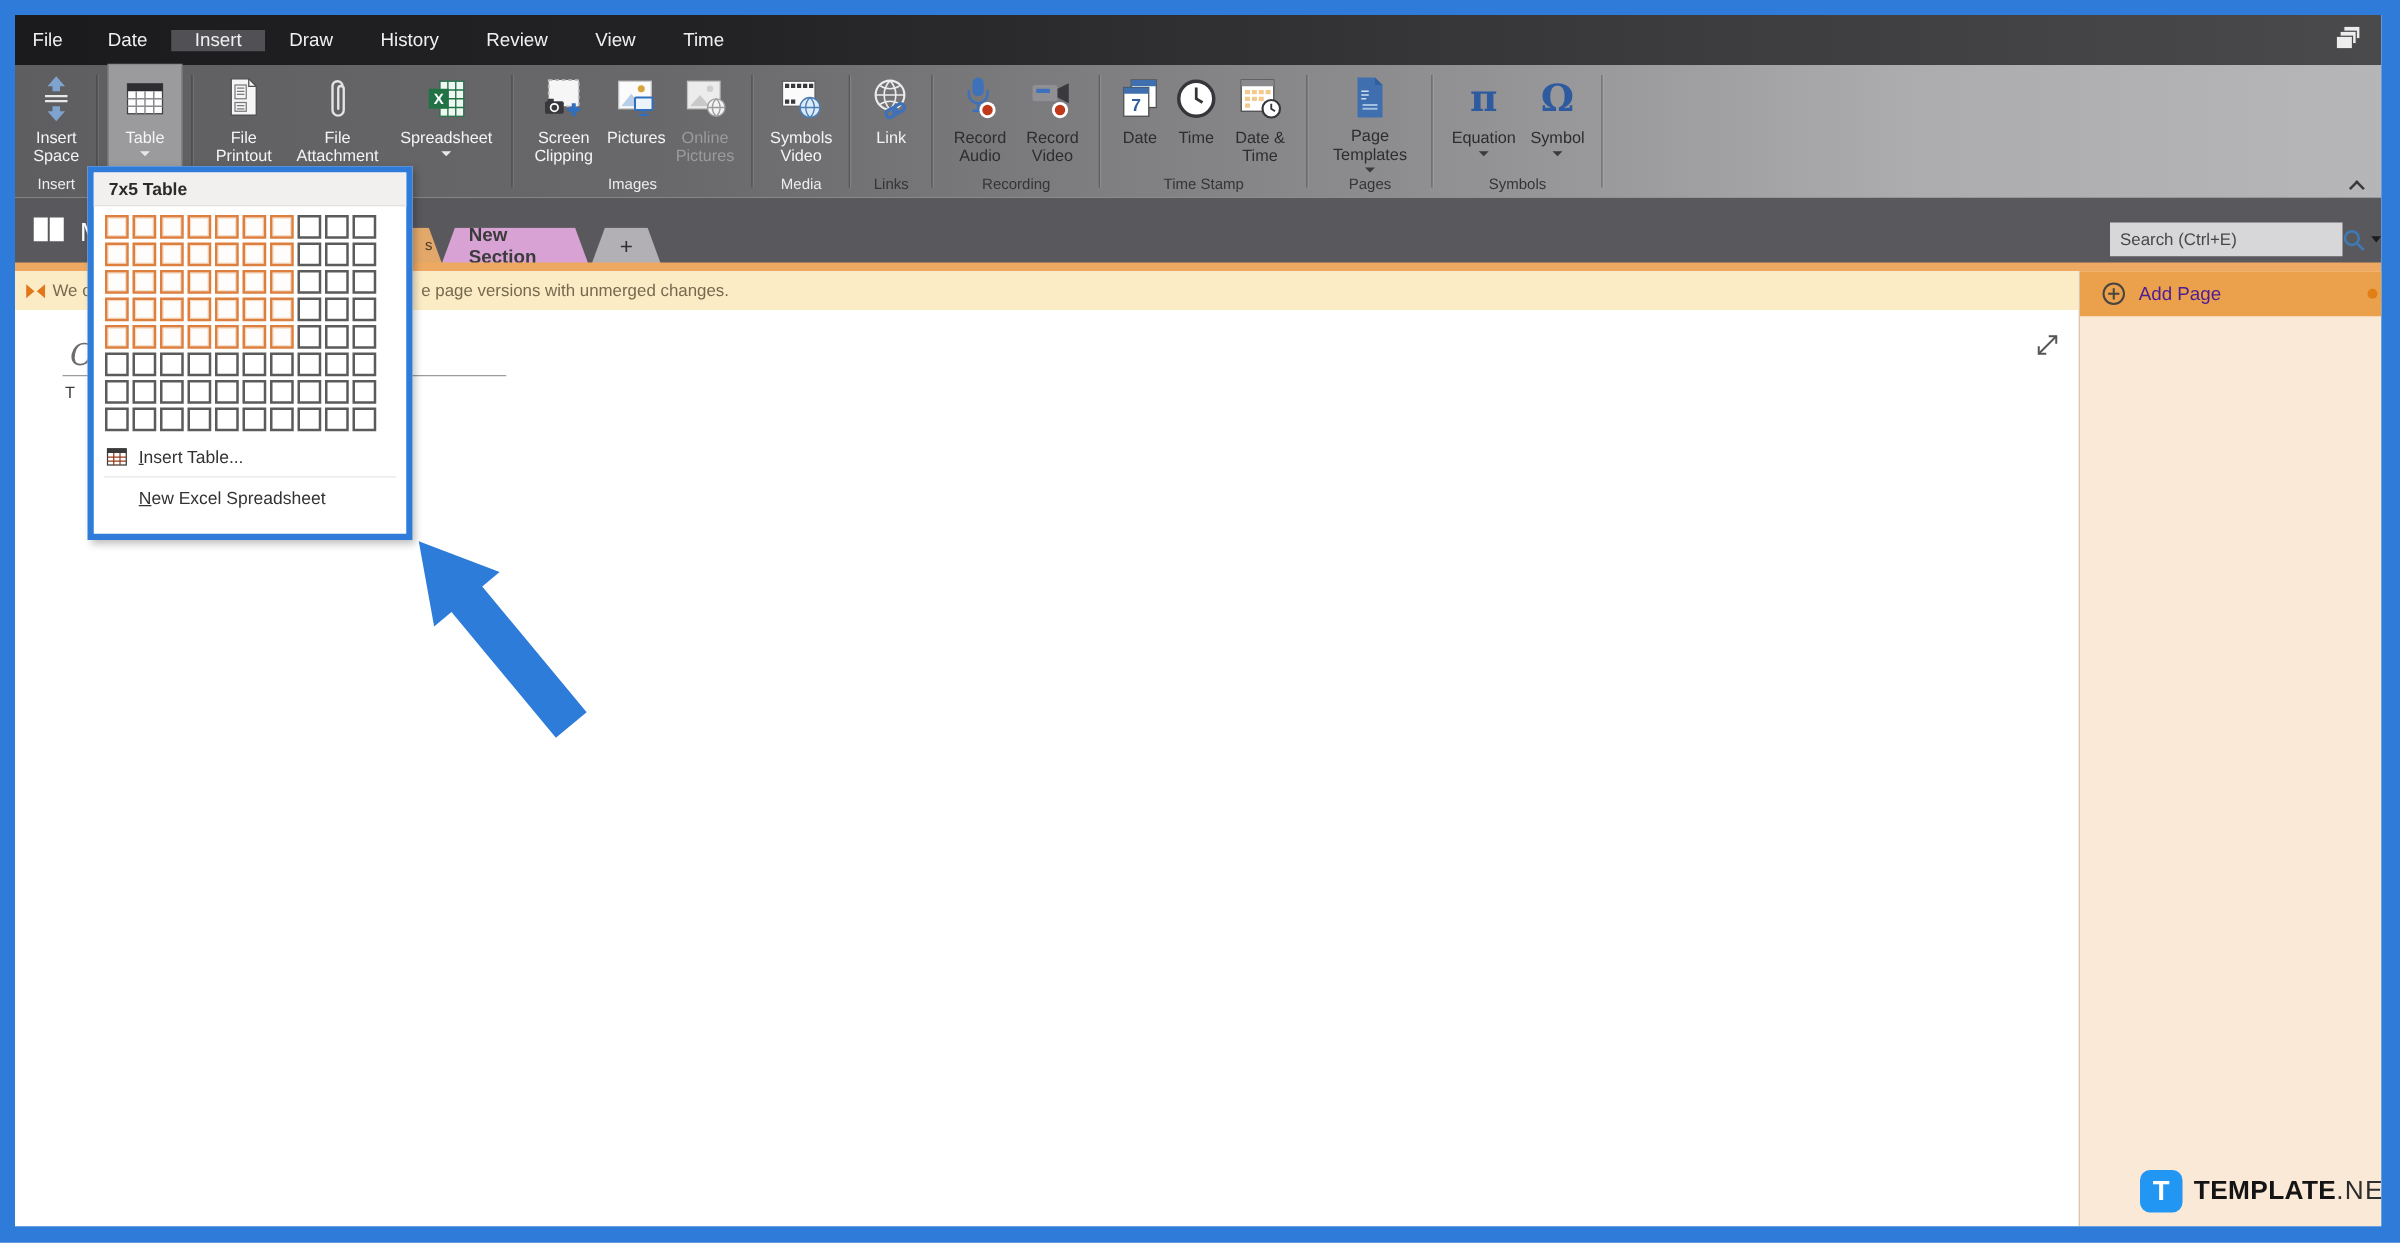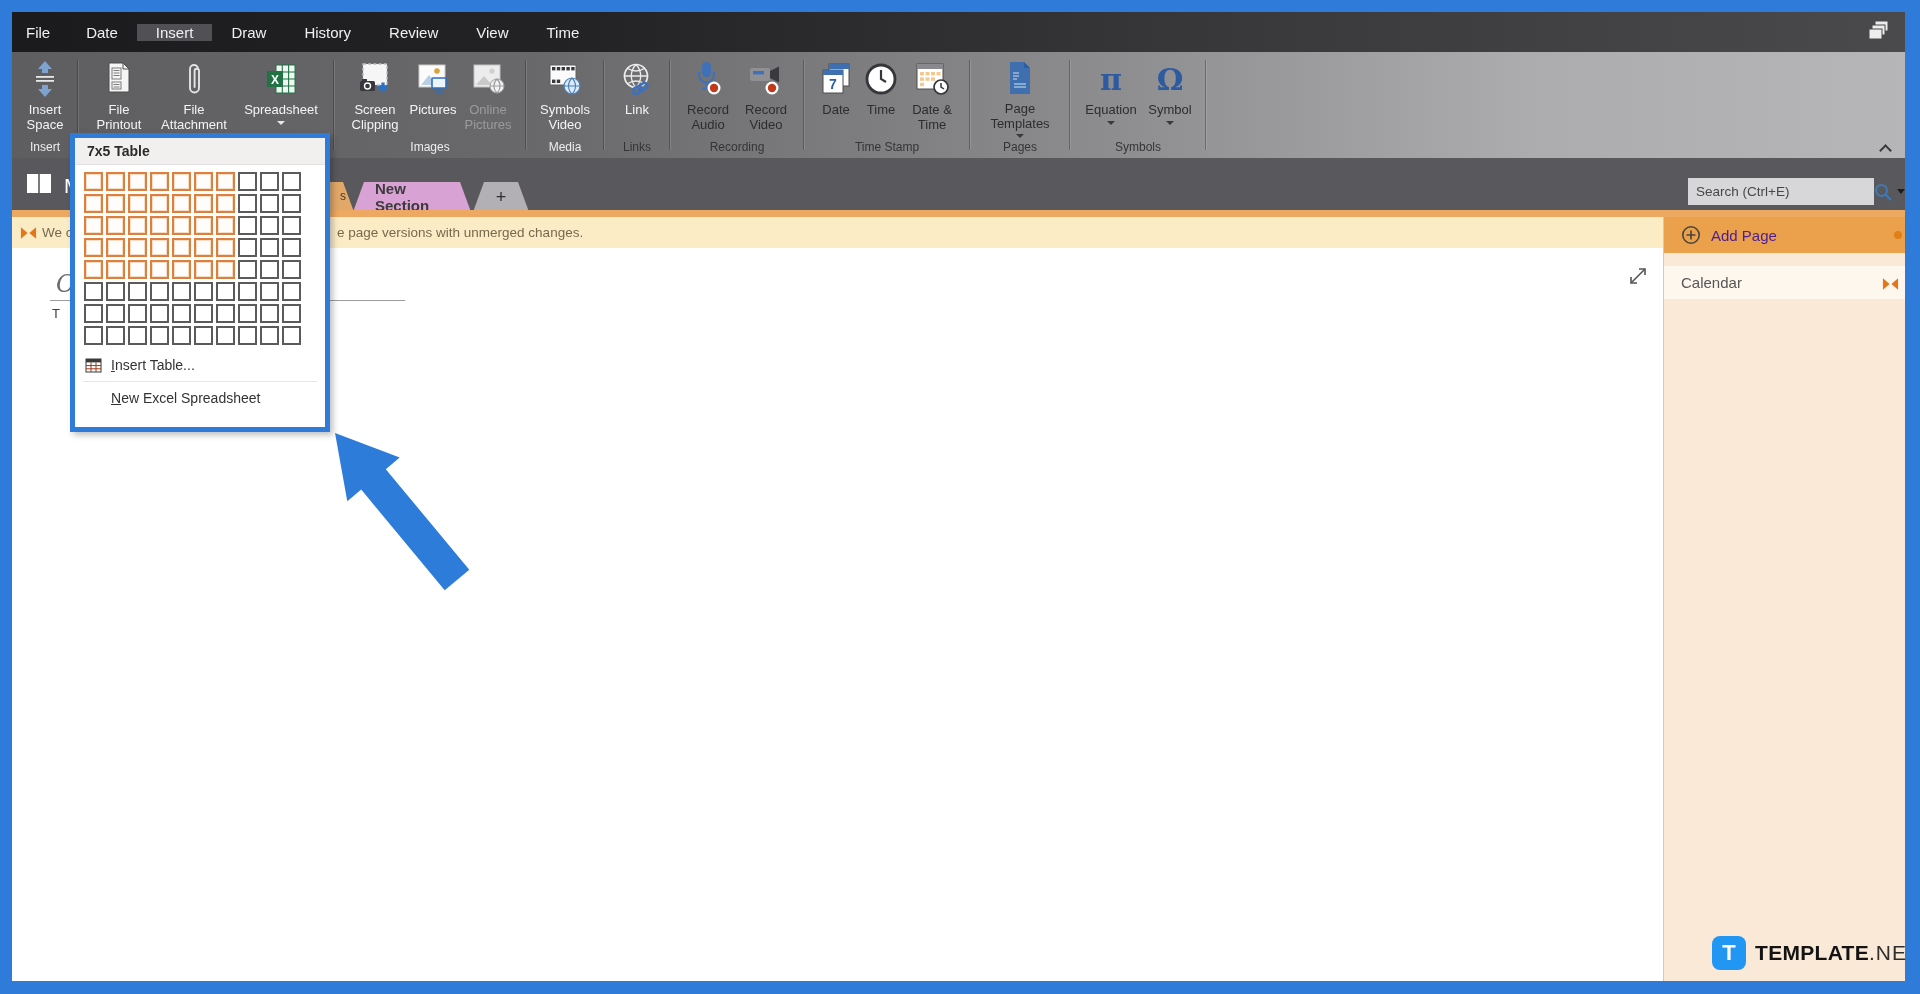--- a/index.html
+++ b/index.html
@@ -155,20 +155,36 @@
                 <rect x="6" y="20" width="18" height="1.8" fill="#e8e8e8"></rect>
                 <path d="M15 37 L8 29 H12 V25 H18 V29 H22 Z" fill="#7fa3cf"></path>
               </svg>
           </span>
           <span class="rlabel">Insert Space</span>
         </div>
       </div>
       <div class="glabel gl-l">Insert</div>
     </div>
 
+    <div class="rgroup">
+      <div class="rbtns">
+        <div class="rbtn tone-l hl" style="width:58px">
+          <span class="ricon">
+            <svg width="34" height="34" viewBox="0 0 34 34">
+                <rect x="3" y="5" width="28" height="24" fill="#fdfdfd" stroke="#3f3f3f"></rect>
+                <rect x="3" y="5" width="28" height="6" fill="#2e2e32"></rect>
+                <path d="M10 11 V29 M17 11 V29 M24 11 V29 M3 17 H31 M3 23 H31" stroke="#8a8a90" stroke-width="1.2" fill="none"></path>
+              </svg>
+          </span>
+          <span class="rlabel">Table</span>
+          <span class="chev"></span>
+        </div>
+      </div>
+      <div class="glabel gl-l"></div>
+    </div>
 
     <div class="rgroup">
       <div class="rbtns">
         <div class="rbtn tone-l" style="width:64px">
           <span class="ricon">
             <svg width="32" height="36" viewBox="0 0 32 36">
                 <path d="M6 2 H20 L26 8 V31 H6 Z" fill="#f5f5f5" stroke="#4c4c4c"></path>
                 <path d="M20 2 V8 H26" fill="none" stroke="#4c4c4c"></path>
                 <rect x="9" y="7" width="9" height="11" fill="none" stroke="#7a7a7a"></rect>
                 <path d="M10.5 9.5 h6 M10.5 12 h6 M10.5 14.5 h6" stroke="#7a7a7a" stroke-width="1"></path>
@@ -461,29 +477,20 @@
     <div class="addpage">
       <span style="display:flex">
         <svg width="20" height="20" viewBox="0 0 20 20">
             <circle cx="10" cy="10" r="8.2" fill="none" stroke="#46453f" stroke-width="1.6"></circle>
             <path d="M10 5.5 v9 M5.5 10 h9" stroke="#46453f" stroke-width="1.6"></path>
           </svg>
       </span>
       <span>Add Page</span>
       <span class="addpage-dot"></span>
     </div>
-    <div class="page-row">
-      <span>Calendar</span>
-      <span class="merge2">
-        <svg width="17" height="12" viewBox="0 0 18 12">
-            <path d="M1 0 L8 6 L1 12 Z" fill="#e2761b"></path>
-            <path d="M17 0 L10 6 L17 12 Z" fill="#e2761b"></path>
-          </svg>
-      </span>
-    </div>
   </div>
 
   <div class="brand">
     <div class="brand-tile">T</div>
     <div><span class="brand-name">TEMPLATE</span><span class="brand-net">.NET</span></div>
   </div>
 
   <div class="tdrop">
     <div class="tdrop-head">7x5 Table</div>
     <div class="tgrid" id="table-grid">

